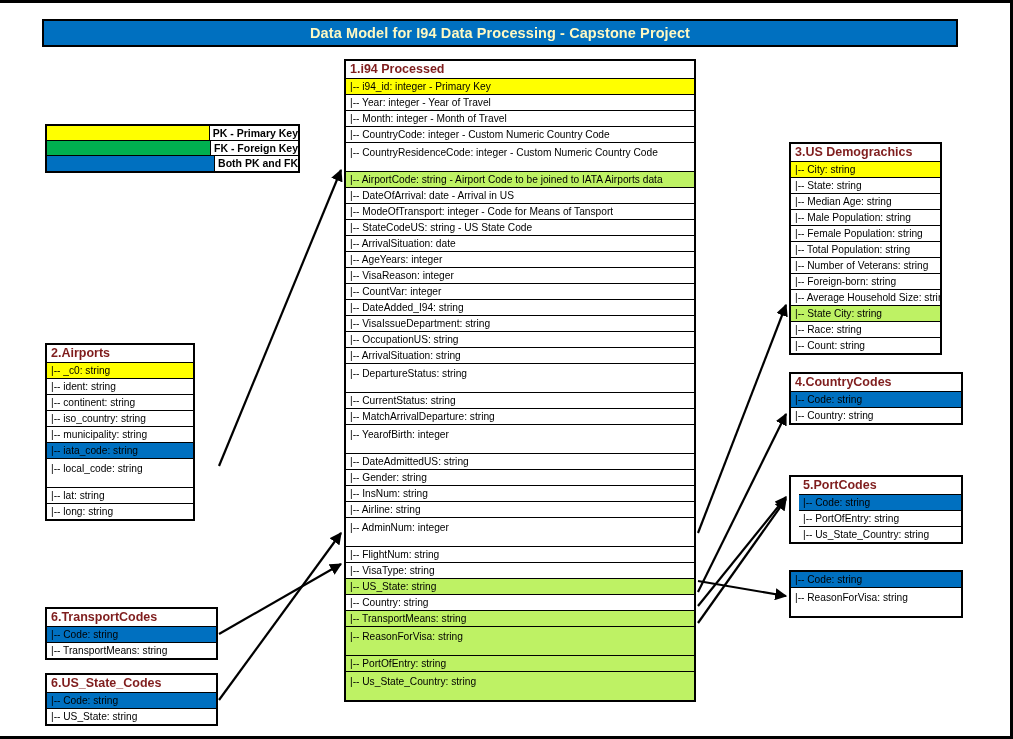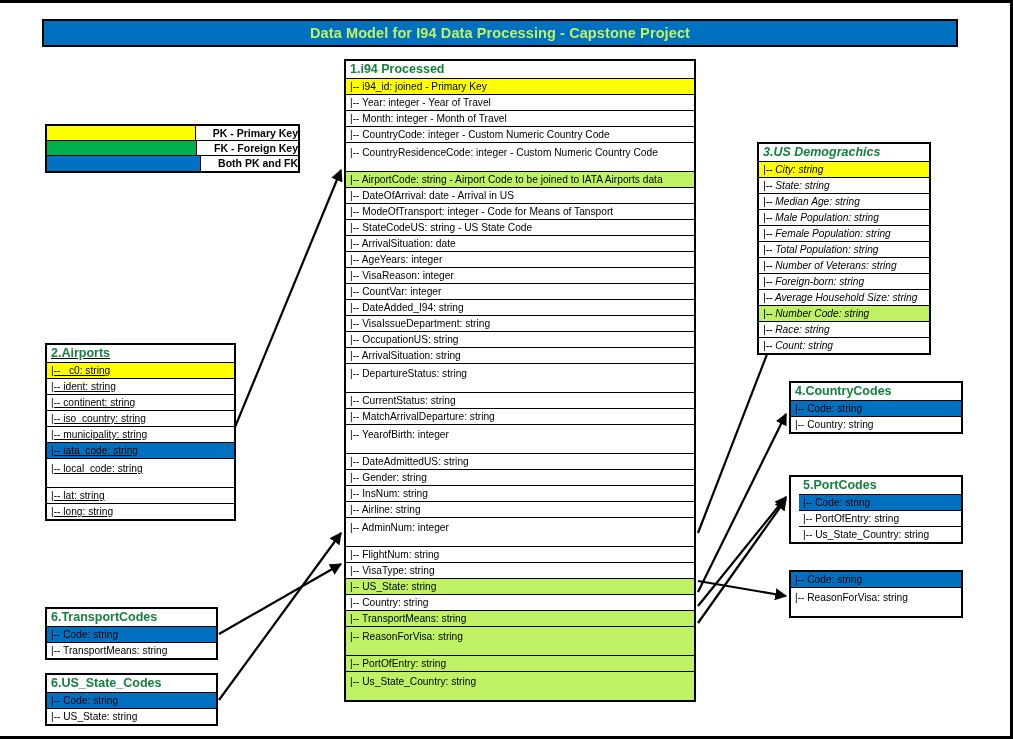--- a/index.html
+++ b/index.html
@@ -29,21 +29,21 @@
     width: 916px;
     height: 28px;
     background: #0070c0;
     border: 2px solid #000000;
     box-sizing: border-box;
     display: flex;
     align-items: center;
     justify-content: center;
   }
   #title-bar .ttl {
-    color: #bef264;
+    color: #fef9c3;
     font-size: 14.5px;
     font-weight: bold;
     letter-spacing: 0.1px;
     white-space: nowrap;
   }
   
   #legend {
     position: absolute;
     left: 45px;
     top: 121px;
@@ -62,36 +62,36 @@
     width: 170px;
     border-right: 1px solid #000000;
     box-sizing: border-box;
   }
   #legend .lbl {
     flex: 1;
     font-size: 10.5px;
     font-weight: bold;
     color: #000000;
     line-height: 14px;
-    padding-left: 17px;
+    padding-left: 3px;
     background: #ffffff;
     white-space: nowrap;
   }
   
   .entity {
     position: absolute;
     border: 2px solid #000000;
     box-sizing: border-box;
     background: #ffffff;
     z-index: 3;
   }
   .entity .ehead {
     font-size: 12.5px;
     font-weight: bold;
-    color: #15803d;
+    color: #7f1d1d;
     padding: 1px 0 1px 4px;
     line-height: 15px;
     border-bottom: 1px solid #000000;
     background: #ffffff;
     white-space: nowrap;
   }
   .entity .erow {
     font-size: 10.2px;
     color: #000000;
     line-height: 13px;
@@ -101,23 +101,23 @@
     white-space: nowrap;
     overflow: hidden;
   }
   .entity .erow:last-child { border-bottom: none; }
   .entity .erow.tall { padding-top: 3px; padding-bottom: 12px; }
   .erow.pk  { background: #ffff00; }
   .erow.fk  { background: #bef264; }
   .erow.pkfk{ background: #0070c0; }
   
   #ent-i94       { left: 344px;  top: 56px;  width: 352px; }
-  #ent-airports  { left: 45px;   top: 340px; width: 191px; text-decoration: underline; }
-  #ent-demo      { left: 757px;  top: 139px; width: 174px; font-style: italic; }
-  #ent-country   { left: 789px;  top: 378px; width: 174px; }
+  #ent-airports  { left: 45px;   top: 340px; width: 150px; }
+  #ent-demo      { left: 789px;  top: 139px; width: 153px; }
+  #ent-country   { left: 789px;  top: 369px; width: 174px; }
   #ent-port      { left: 789px;  top: 472px; width: 174px; padding-left: 8px; }
   #ent-visa      { left: 789px;  top: 567px; width: 174px; }
   #ent-transport { left: 45px;   top: 604px; width: 173px; }
   #ent-state     { left: 45px;   top: 670px; width: 173px; }
   
   #wires {
     position: absolute;
     left: 0; top: 0;
     width: 1013px;
     height: 739px;
@@ -168,21 +168,21 @@
       <div class="lbl">FK - Foreign Key</div>
     </div>
     <div class="lg-row">
       <div class="sw pkfk" style="background: rgb(0, 112, 192);"></div>
       <div class="lbl">Both PK and FK</div>
     </div>
   </div>
 
   <div class="entity" id="ent-i94">
       <div class="ehead">1.i94 Processed</div>
-      <div class="erow pk">|-- i94_id: joined  - Primary Key</div>
+      <div class="erow pk">|-- i94_id: integer  - Primary Key</div>
       <div class="erow">|-- Year: integer  - Year of Travel</div>
       <div class="erow">|-- Month: integer  - Month of Travel</div>
       <div class="erow">|-- CountryCode: integer  - Custom Numeric Country Code</div>
       <div class="erow tall">|-- CountryResidenceCode: integer - Custom Numeric Country Code</div>
       <div class="erow fk">|-- AirportCode: string - Airport Code to be joined to IATA Airports data</div>
       <div class="erow">|-- DateOfArrival: date  - Arrival in US</div>
       <div class="erow">|-- ModeOfTransport: integer  - Code for Means of Tansport</div>
       <div class="erow">|-- StateCodeUS: string  - US State Code</div>
       <div class="erow">|-- ArrivalSituation: date</div>
       <div class="erow">|-- AgeYears: integer</div>
@@ -226,21 +226,21 @@
       <div class="ehead">3.US Demograchics</div>
       <div class="erow pk">|-- City: string</div>
       <div class="erow">|-- State: string</div>
       <div class="erow">|-- Median Age: string</div>
       <div class="erow">|-- Male Population: string</div>
       <div class="erow">|-- Female Population: string</div>
       <div class="erow">|-- Total Population: string</div>
       <div class="erow">|-- Number of Veterans: string</div>
       <div class="erow">|-- Foreign-born: string</div>
       <div class="erow">|-- Average Household Size: string</div>
-      <div class="erow fk">|-- Number Code: string</div>
+      <div class="erow fk">|-- State City: string</div>
       <div class="erow">|-- Race: string</div>
       <div class="erow">|-- Count: string</div>
     </div>
   <div class="entity" id="ent-country">
       <div class="ehead">4.CountryCodes</div>
       <div class="erow pkfk">|-- Code: string</div>
       <div class="erow">|-- Country: string</div>
     </div>
   <div class="entity" id="ent-port">
       <div class="ehead">5.PortCodes</div>

